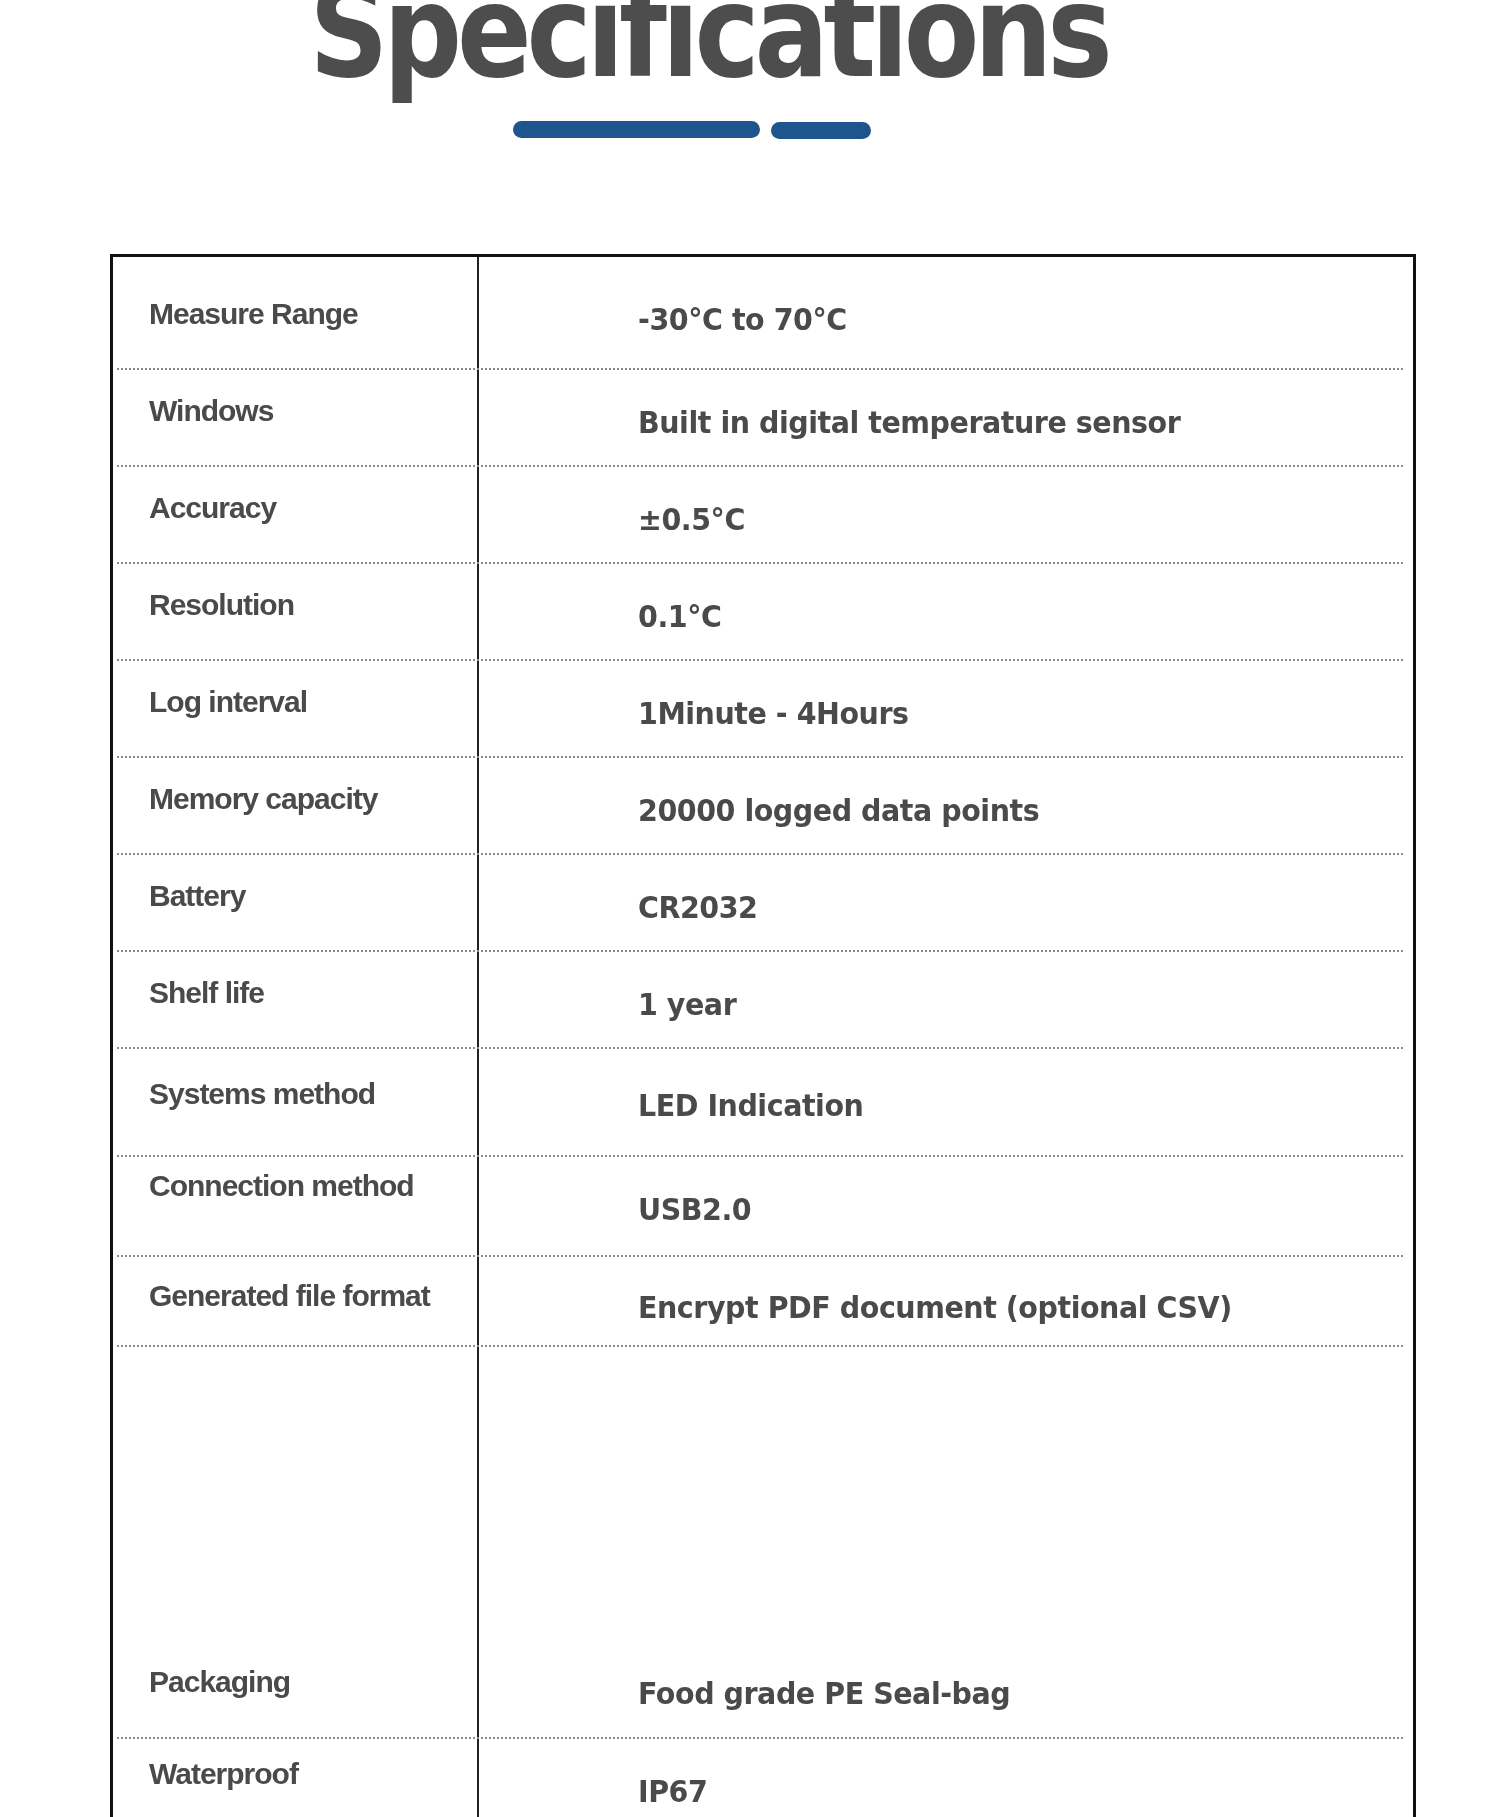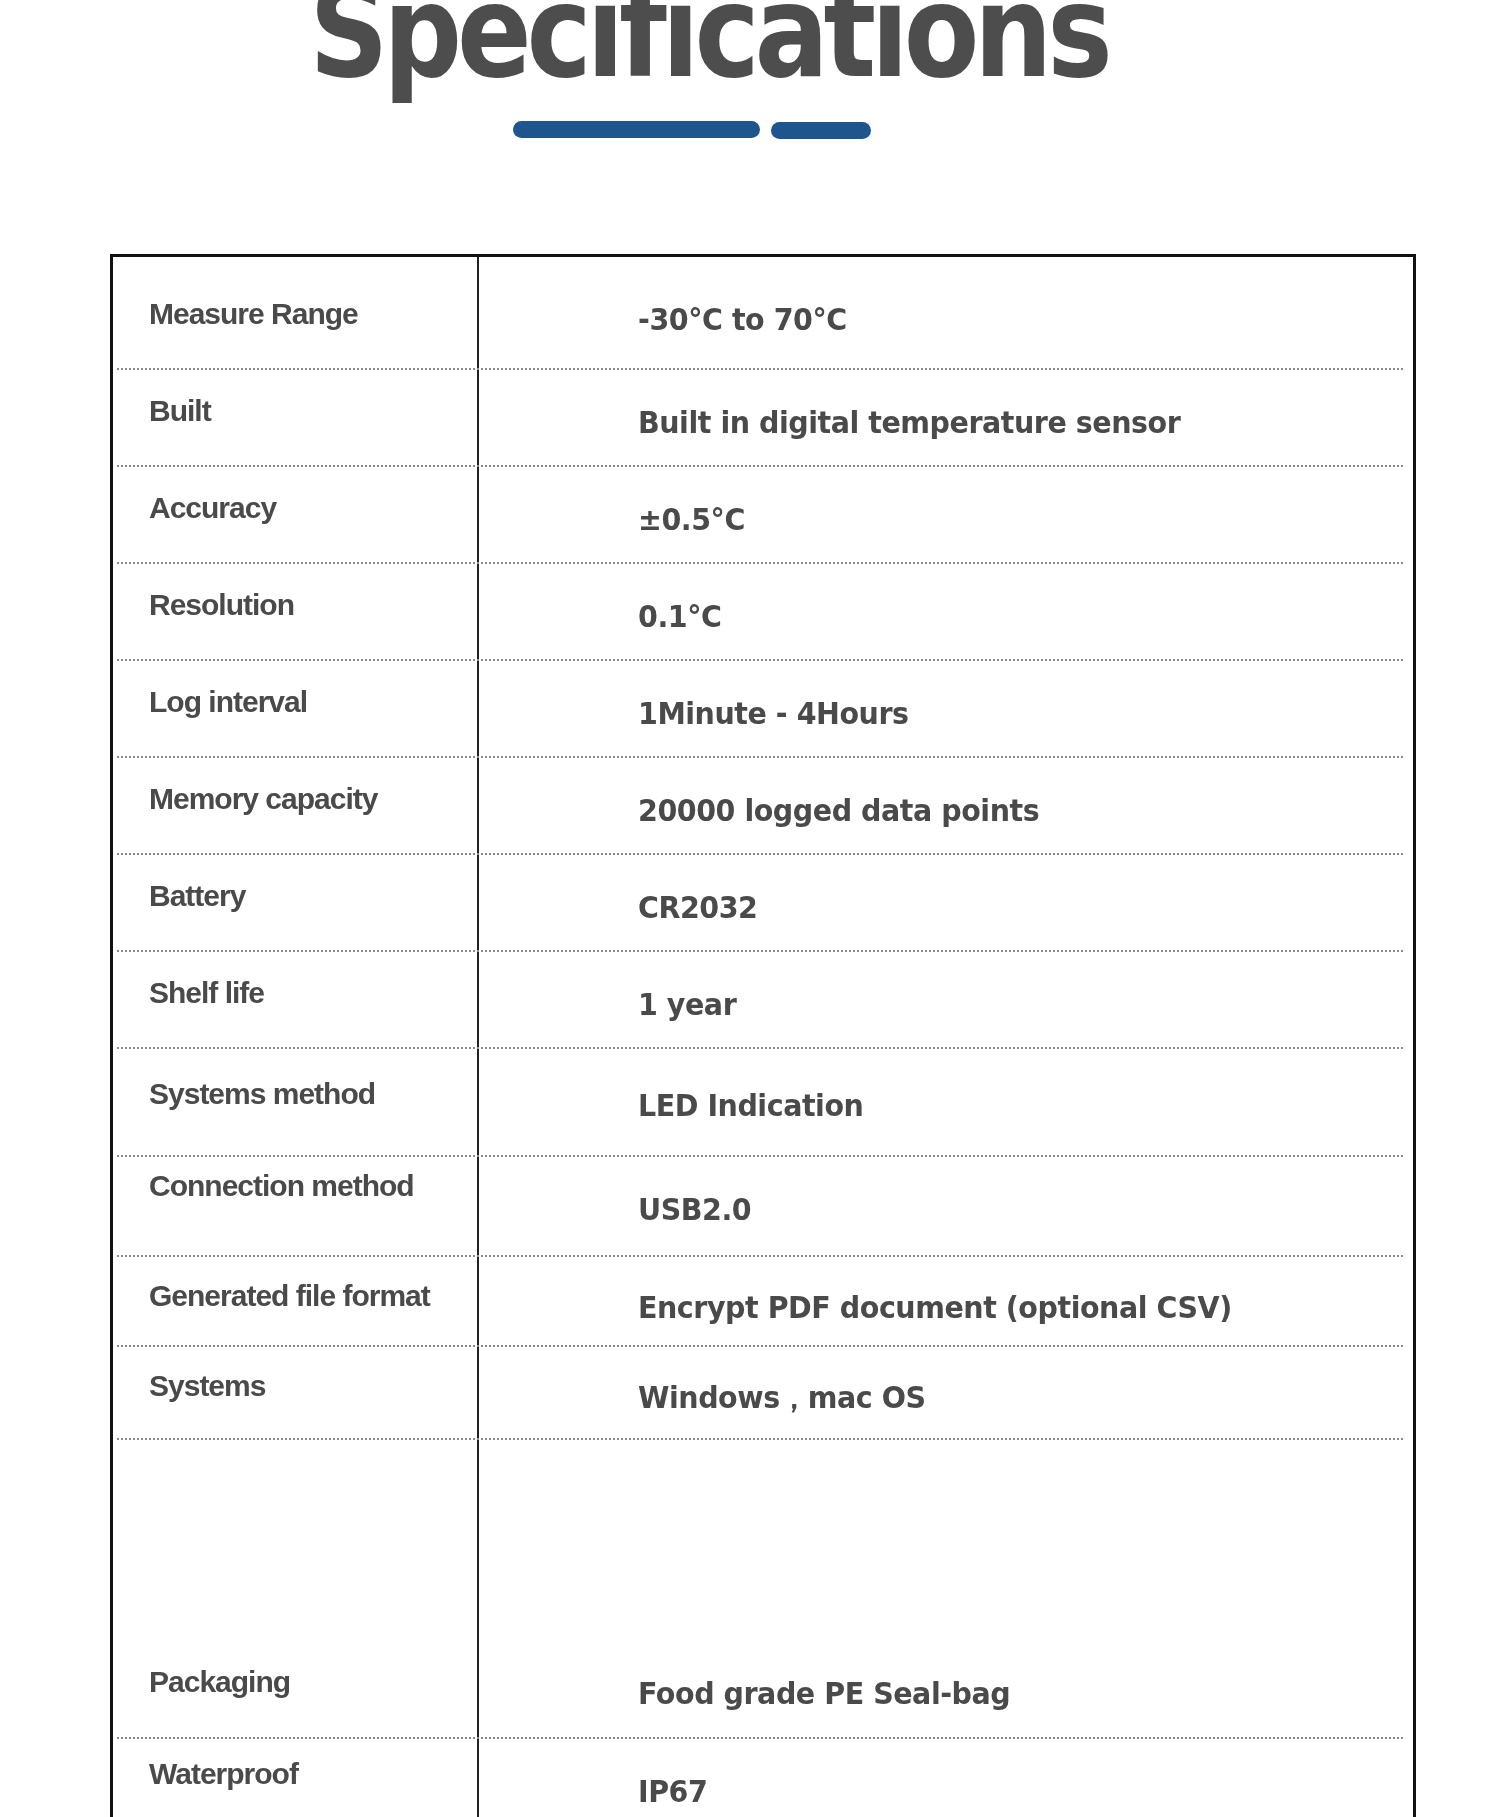--- a/index.html
+++ b/index.html
@@ -64,21 +64,21 @@
 <div class="spec-table">
   <div class="col-divider"></div>
 
   <div class="row" style="top:0;height:113px">
     <span class="label">Measure Range</span>
     <span class="value" style="top:44px">-30°C to 70°C</span>
     <div class="rule"></div>
   </div>
 
   <div class="row" style="top:113px;height:97px">
-    <span class="label" style="top:24px">Built</span>
+    <span class="label" style="top:24px">Windows</span>
     <span class="value" style="top:34px">Built in digital temperature sensor</span>
     <div class="rule"></div>
   </div>
 
   <div class="row" style="top:210px;height:97px">
     <span class="label" style="top:24px">Accuracy</span>
     <span class="value" style="top:34px">±0.5°C</span>
     <div class="rule"></div>
   </div>
 
@@ -123,25 +123,20 @@
     <span class="value" style="top:34px">USB2.0</span>
     <div class="rule"></div>
   </div>
 
   <div class="row" style="top:1000px;height:90px">
     <span class="label" style="top:22px">Generated file format</span>
     <span class="value" style="top:32px">Encrypt PDF document (optional CSV)</span>
     <div class="rule"></div>
   </div>
 
-  <div class="row" style="top:1090px;height:93px">
-    <span class="label" style="top:22px">Systems</span>
-    <span class="value" style="top:32px">Windows，mac OS</span>
-    <div class="rule"></div>
-  </div>
 
 
 
   <div class="row" style="top:1384px;height:98px">
     <span class="label" style="top:24px">Packaging</span>
     <span class="value" style="top:34px">Food grade PE Seal-bag</span>
     <div class="rule"></div>
   </div>
 
   <div class="row" style="top:1482px;height:118px">

